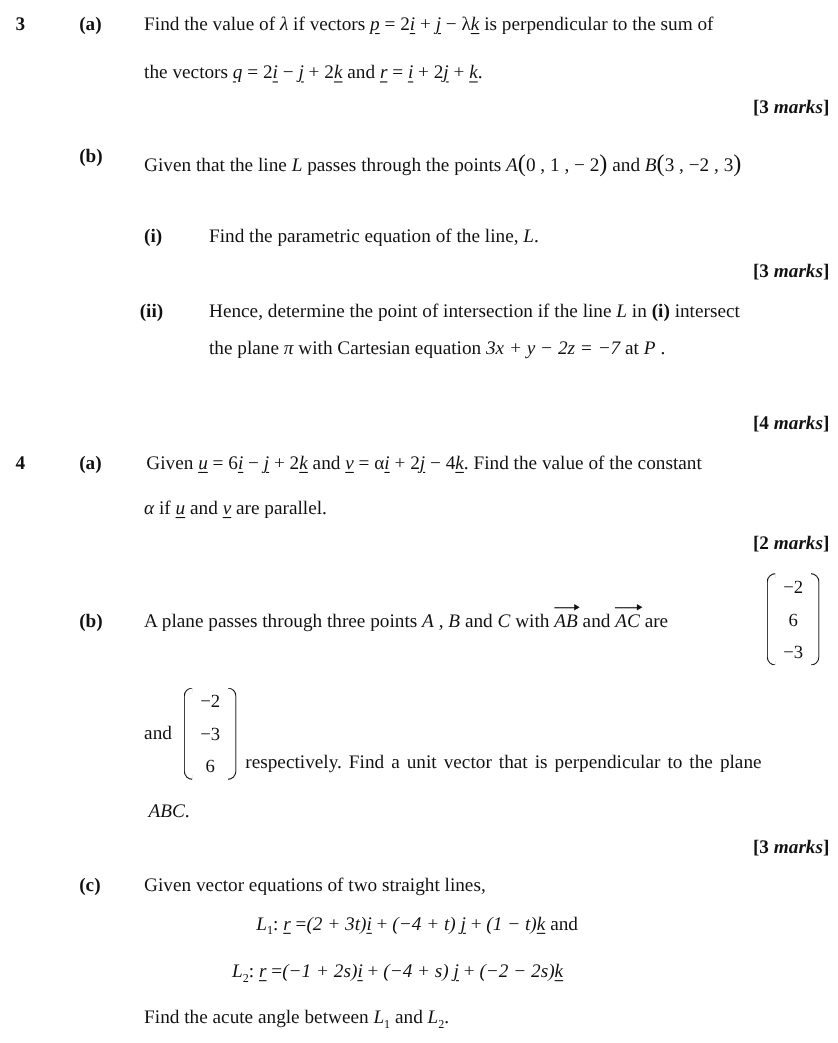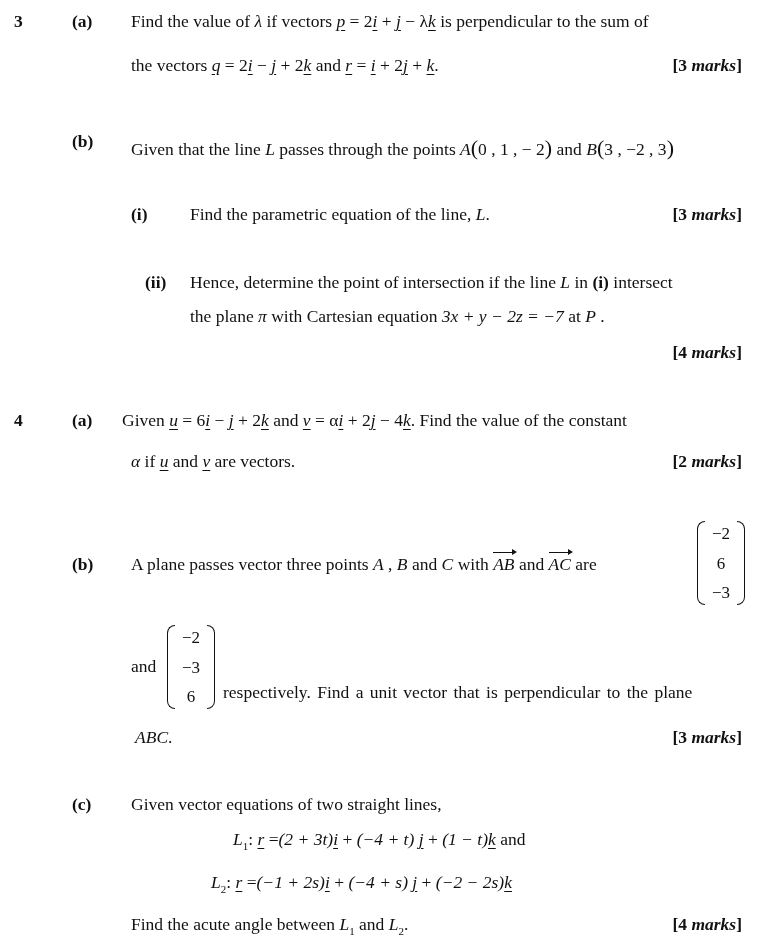--- a/index.html
+++ b/index.html
@@ -1,20 +1,20 @@
 <!DOCTYPE html>
 <html><head>
 <meta charset="utf-8">
 <style>
   html, body { margin:0; padding:0; background:#ffffff; }
   body { width:762px; height:948px; position:relative; overflow:hidden;
          font-family:"Liberation Serif", "DejaVu Serif", serif; color:#111; font-size:17.5px; }
   .abs { position:absolute; white-space:nowrap; line-height:1; }
   .qnum, .plabel, .slabel { font-weight:bold; }
-  .marks { right:20px; font-weight:bold; }
+  .marks { right:8px; font-weight:bold;margin-top:32px; }
   .marks i { font-style:italic; }
   i.v { font-style:italic; }
   u.vec { text-decoration:underline; text-underline-offset:3px; font-style:italic; }
   .ovr { position:relative; display:inline-block; font-style:italic; }
   .ovr::before { content:""; position:absolute; left:0; right:0; top:-4px; border-top:1px solid #111; }
   .ovr::after { content:""; position:absolute; right:-2px; top:-7px; border-left:5px solid #111;
                 border-top:3px solid transparent; border-bottom:3px solid transparent; }
   .paren { font-size:22px; }
   .matrix { position:absolute; display:flex; align-items:stretch; }
   .matrix .br { width:7px; border:1.4px solid #111; }
@@ -70,67 +70,67 @@
   <i class="v">B</i><span class="paren">(</span><span>3 , −2 , 3</span><span class="paren">)</span>
 </div>
 
 <div class="abs slabel" style="left:131px;top:206px">(i)</div>
 <div class="abs" style="left:190px;top:206px">
   <span>Find the parametric equation of the line,</span>
   <i class="v">L</i><span>.</span>
 </div>
 <div class="abs marks" style="top:206px">[<span>3</span> <i>marks</i>]</div>
 
-<div class="abs slabel" style="left:145px;top:274px">(ii)</div>
+<div class="abs slabel" style="left:127px;top:274px">(ii)</div>
 <div class="abs" style="left:190px;top:274px">
   <span>Hence, determine the point of intersection if the line</span>
   <i class="v">L</i>
   <span>in</span>
   <b>(i)</b>
   <span>intersect</span>
 </div>
 <div class="abs" style="left:190px;top:308px">
   <span>the plane</span>
   <i class="v">π</i>
   <span>with Cartesian equation</span>
   <i class="v">3x + y − 2z = −7</i>
   <span>at</span>
   <i class="v">P</i>
   <span>.</span>
 </div>
 <div class="abs marks" style="top:344px">[<span>4</span> <i>marks</i>]</div>
 
 <div class="abs qnum" style="left:14px;top:412px">4</div>
 <div class="abs plabel" style="left:72px;top:412px">(a)</div>
-<div class="abs" style="left:122px;top:412px">
+<div class="abs" style="left:133px;top:412px">
   <span>Given</span>
   <u class="vec">u</u>
   <span>= 6</span><u class="vec">i</u>
   <span>−</span>
   <u class="vec">j</u>
   <span>+ 2</span><u class="vec">k</u>
   <span>and</span>
   <u class="vec">v</u>
   <span>= α</span><u class="vec">i</u>
   <span>+ 2</span><u class="vec">j</u>
   <span>− 4</span><u class="vec">k</u><span>. Find the value of the constant</span>
 </div>
 <div class="abs" style="left:131px;top:453px">
   <i class="v">α</i>
   <span>if</span>
   <u class="vec">u</u>
   <span>and</span>
   <u class="vec">v</u>
-  <span>are vectors.</span>
+  <span>are parallel.</span>
 </div>
 <div class="abs marks" style="top:453px">[<span>2</span> <i>marks</i>]</div>
 
 <div class="abs plabel" style="left:72px;top:556px">(b)</div>
 <div class="abs" style="left:131px;top:556px">
-  <span>A plane passes vector three points</span>
+  <span>A plane passes through three points</span>
   <i class="v">A</i>
   <span>,</span>
   <i class="v">B</i>
   <span>and</span>
   <i class="v">C</i>
   <span>with</span>
   <span class="ovr">AB</span>
   <span>and</span>
   <span class="ovr">AC</span>
   <span>are</span>

